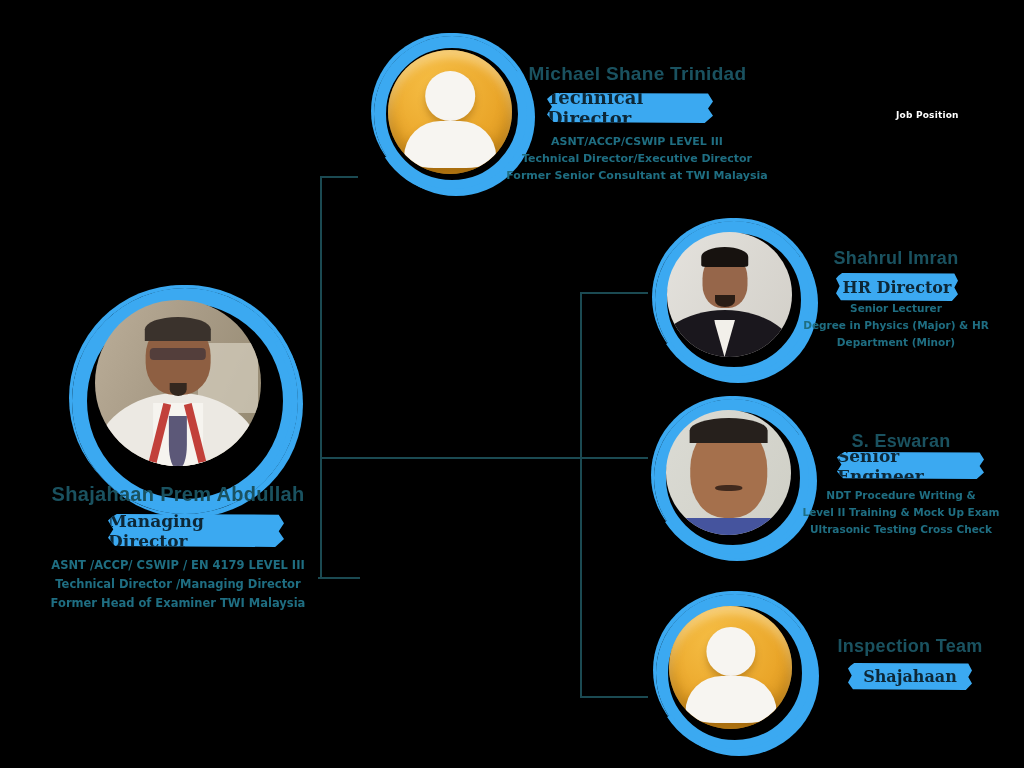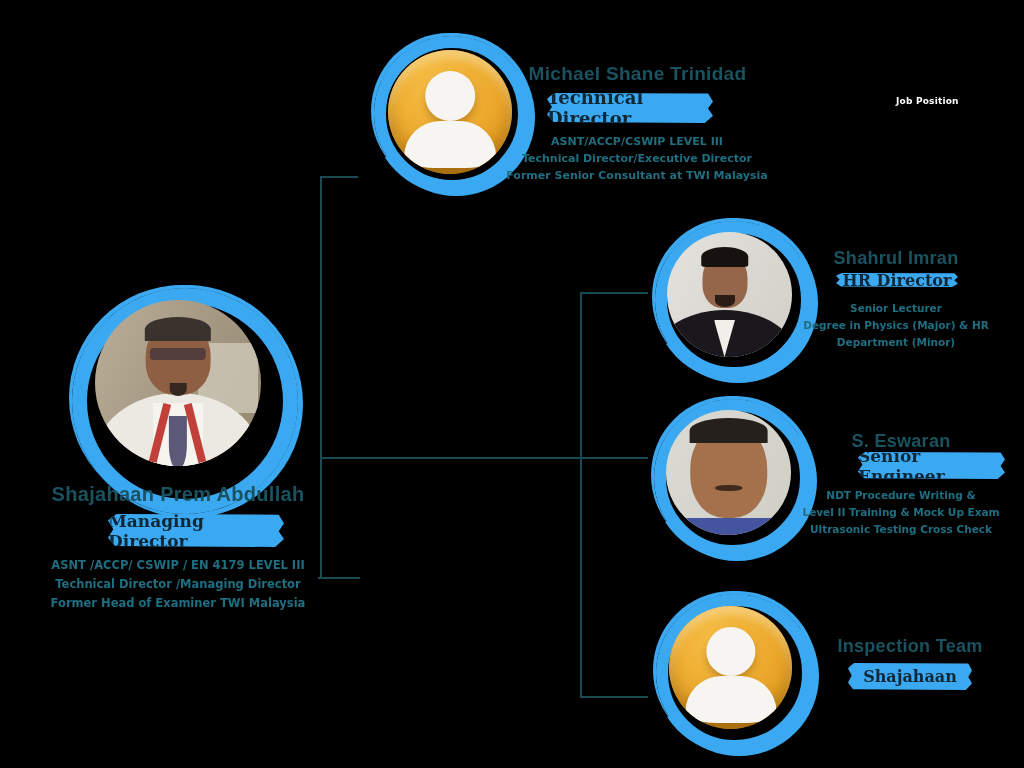--- a/index.html
+++ b/index.html
@@ -105,50 +105,50 @@
   </div>
   <div class="name" style="left:505px;top:63px;width:265px;font-size:19px;">Michael Shane Trinidad</div>
   <div class="badge" style="left:547px;top:93px;width:166px;height:30px;font-size:18px;">Technical Director</div>
   <div class="details" style="left:487px;top:133px;width:300px;font-size:11px;line-height:17px;">
     <div>ASNT/ACCP/CSWIP LEVEL III</div>
     <div>Technical Director/Executive Director</div>
     <div>Former Senior Consultant at TWI Malaysia</div>
   </div>
 </div>
 
-<div class="joblabel" style="left:896px;top:96px;">Job Position</div>
+<div class="joblabel" style="left:896px;top:110px;">Job Position</div>
 
 <div class="abs" style="left:0;top:0;">
   <div class="ring" style="left:655px;top:221px;width:134px;height:134px;"></div>
   <div class="photo" id="photo-hr" style="left:667px;top:232px;width:125px;height:125px;">
     <div class="suit"></div>
     <div class="head"></div>
     <div class="hair"></div>
     <div class="beard"></div>
     <div class="shirt"></div>
   </div>
   <div class="name" style="left:796px;top:248px;width:200px;font-size:18px;">Shahrul Imran</div>
-  <div class="badge" style="left:836px;top:273px;width:122px;height:14px;font-size:16px;">HR Director</div>
+  <div class="badge" style="left:836px;top:273px;width:122px;height:28px;font-size:16px;">HR Director</div>
   <div class="details" style="left:781px;top:300px;width:230px;font-size:10.5px;line-height:17px;">
     <div>Senior Lecturer</div>
     <div>Degree in Physics (Major) &amp; HR</div>
     <div>Department (Minor)</div>
   </div>
 </div>
 
 <div class="abs" style="left:0;top:0;">
   <div class="ring" style="left:654px;top:399px;width:134px;height:134px;"></div>
   <div class="photo" id="photo-se" style="left:666px;top:410px;width:125px;height:125px;">
     <div class="head"></div>
     <div class="hair"></div>
     <div class="stache"></div>
     <div class="shirt"></div>
   </div>
   <div class="name" style="left:801px;top:431px;width:200px;font-size:18px;">S. Eswaran</div>
-  <div class="badge" style="left:837px;top:452px;width:147px;height:27px;font-size:17px;margin-left:21px;">Senior Engineer</div>
+  <div class="badge" style="left:837px;top:452px;width:147px;height:27px;font-size:17px;">Senior Engineer</div>
   <div class="details" style="left:781px;top:487px;width:240px;font-size:10.5px;line-height:17px;">
     <div>NDT Procedure Writing &amp;</div>
     <div>Level II Training &amp; Mock Up Exam</div>
     <div>Ultrasonic Testing Cross Check</div>
   </div>
 </div>
 
 <div class="abs" style="left:0;top:0;">
   <div class="ring big" style="left:72px;top:288px;width:196px;height:196px;"></div>
   <div class="photo" id="photo-md" style="left:95px;top:300px;width:166px;height:166px;">

